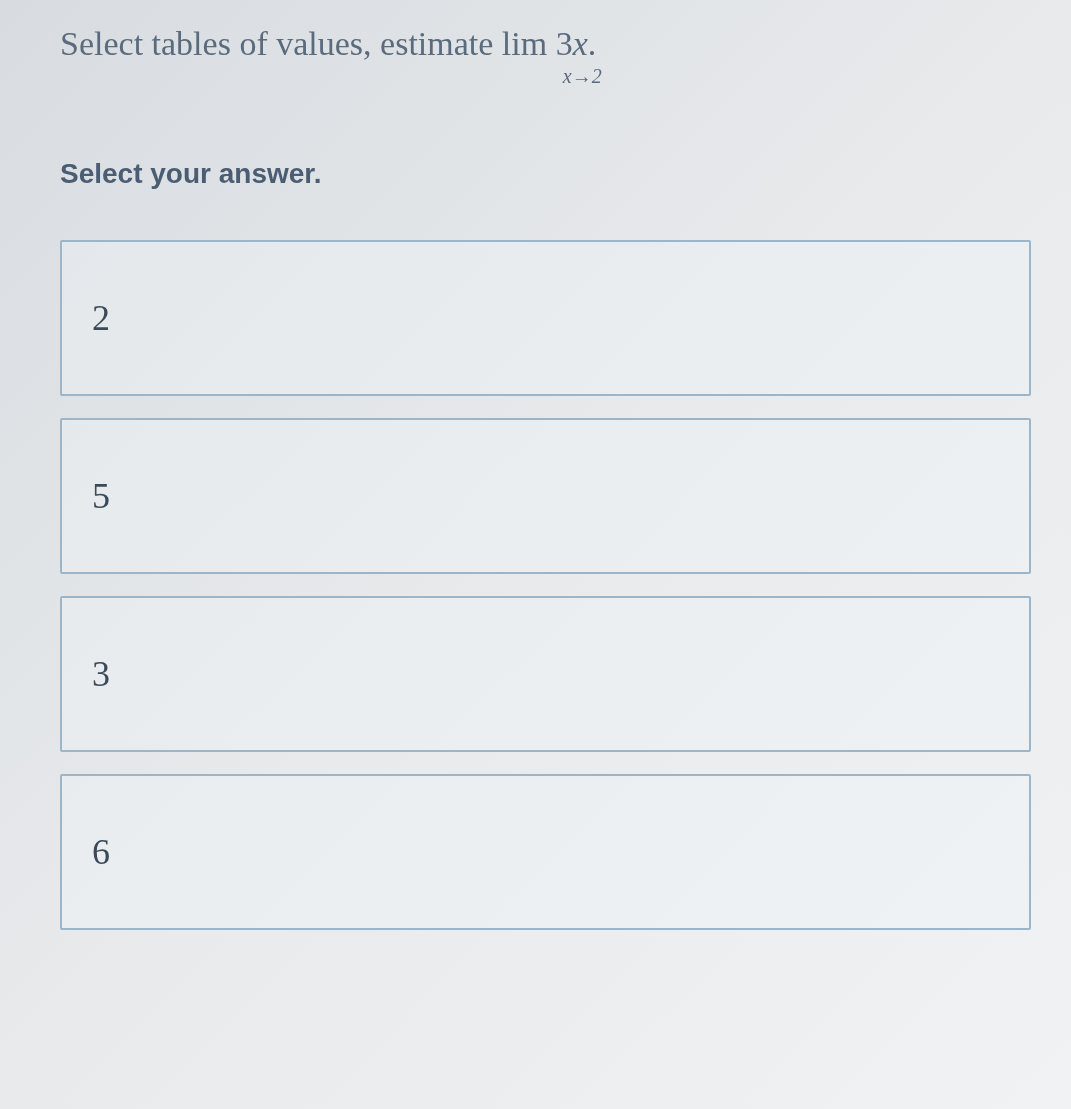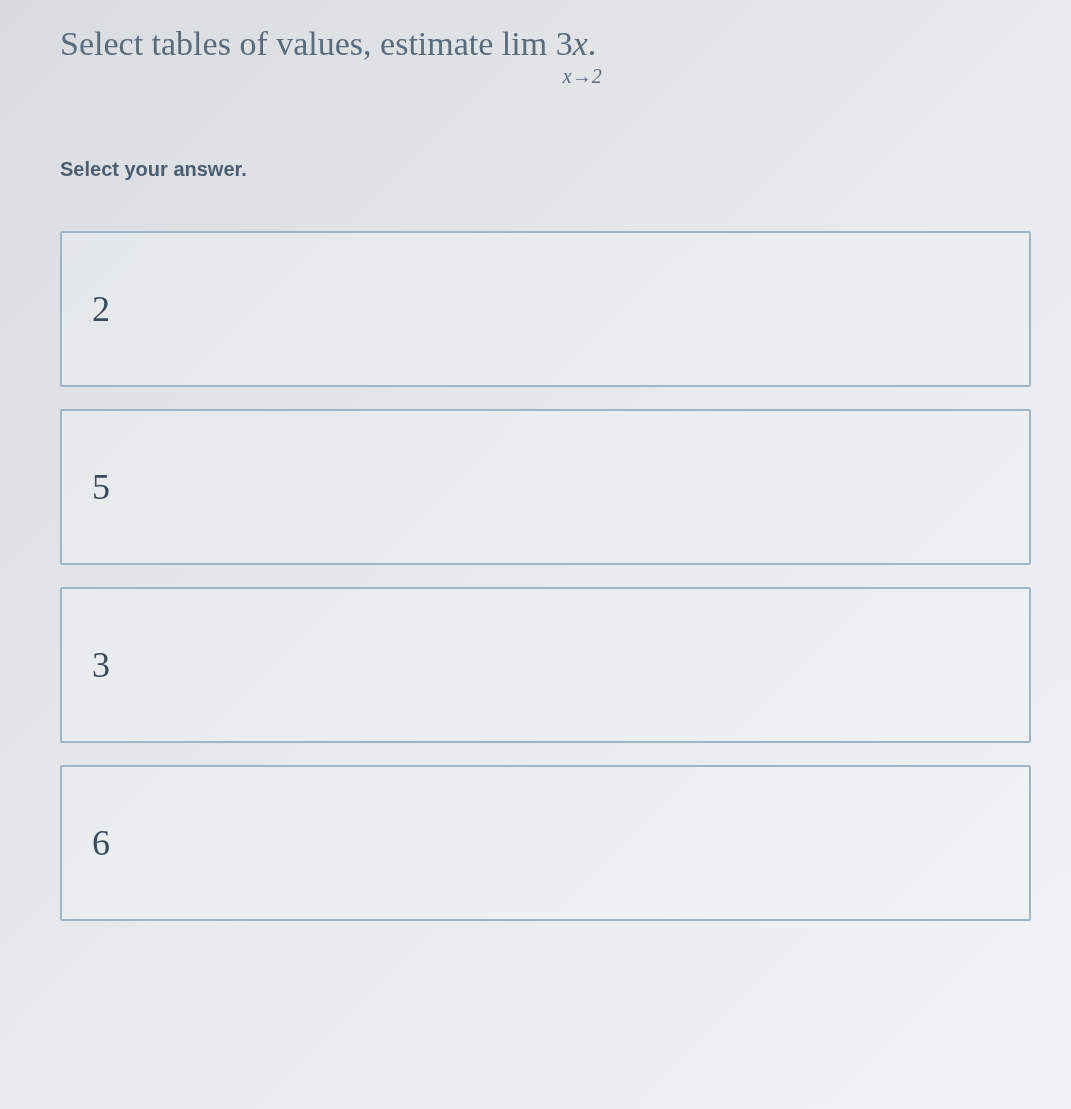--- a/index.html
+++ b/index.html
@@ -32,21 +32,21 @@
       font-size: 20px;
       color: #5a6b7d;
       display: inline-block;
       position: relative;
       top: 28px;
       left: -42px;
       font-style: italic;
     }
     .prompt-text {
       color: #4a5d72;
-      font-size: 20px;
+      font-size: 28px;
       font-weight: bold;
       margin-bottom: 50px;
       font-family: Arial, sans-serif;
     }
     .answer-options {
       display: flex;
       flex-direction: column;
       gap: 22px;
     }
     .answer-option {

